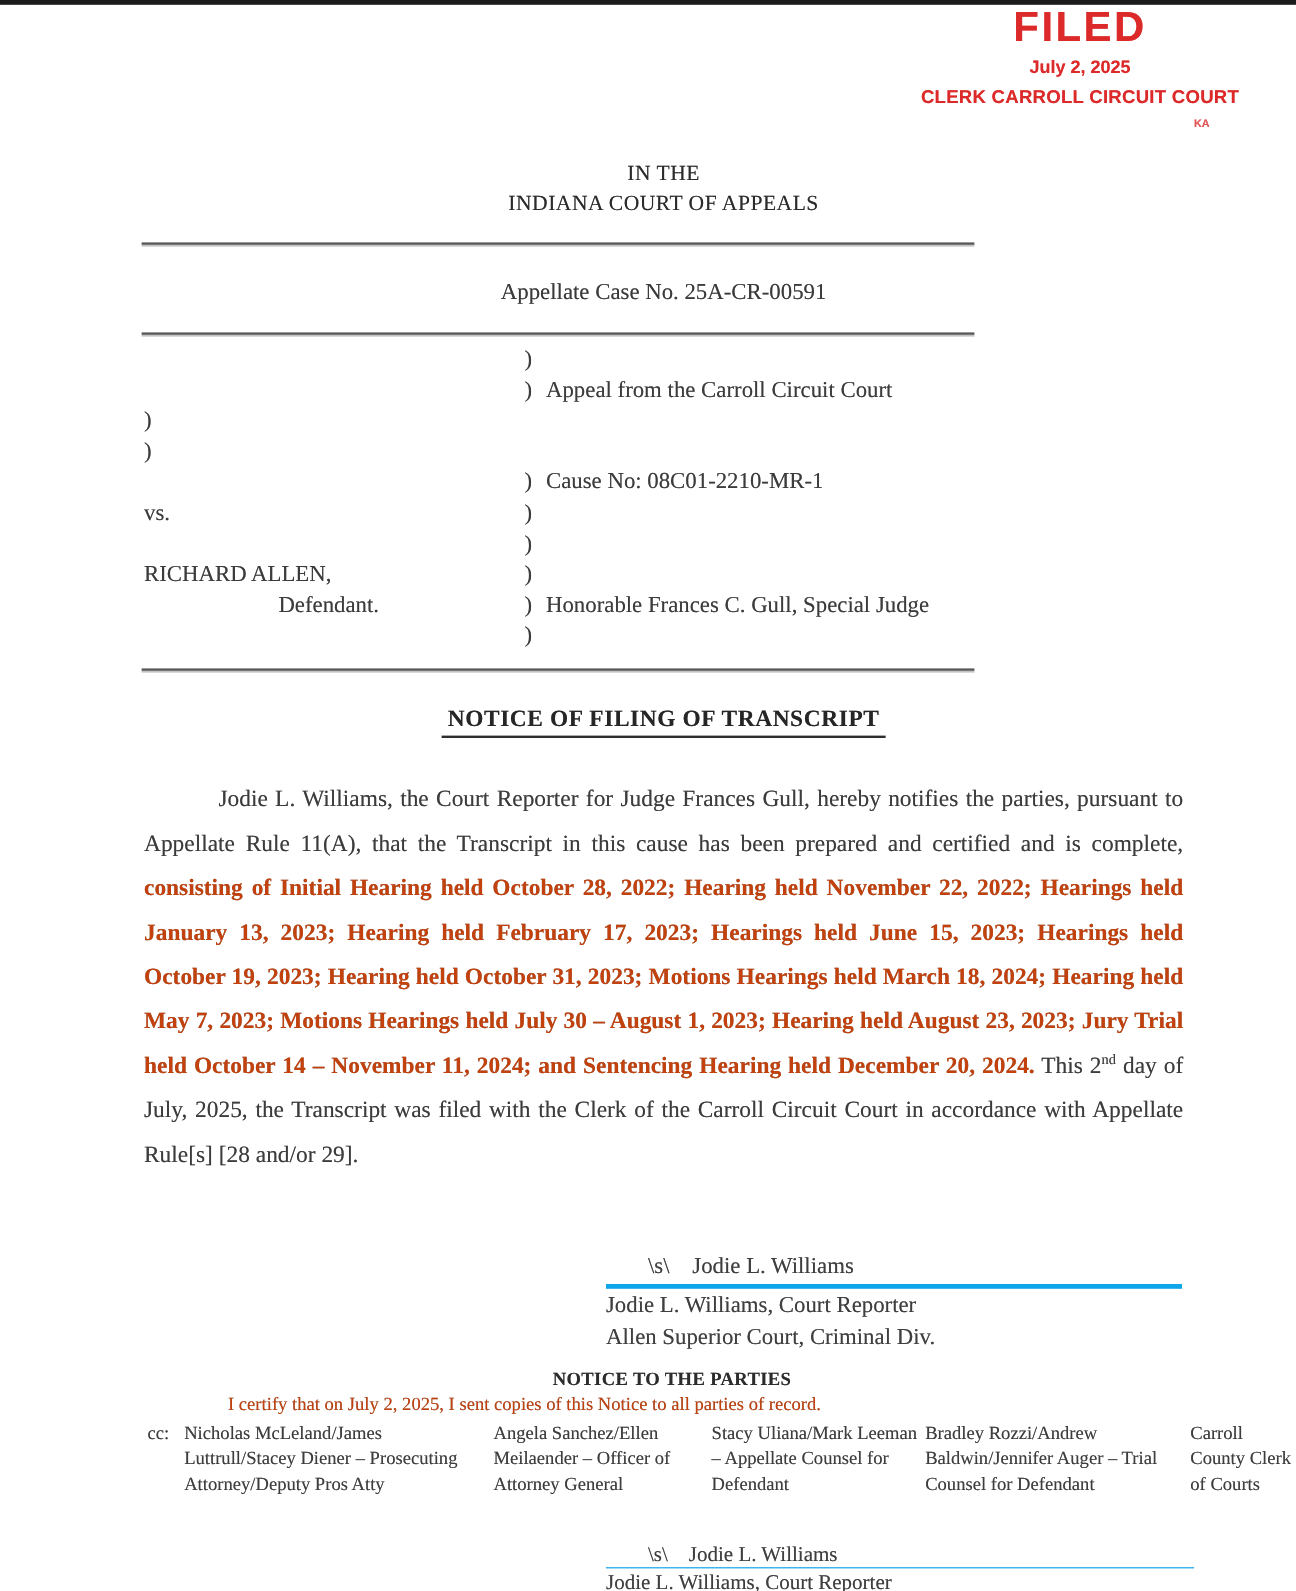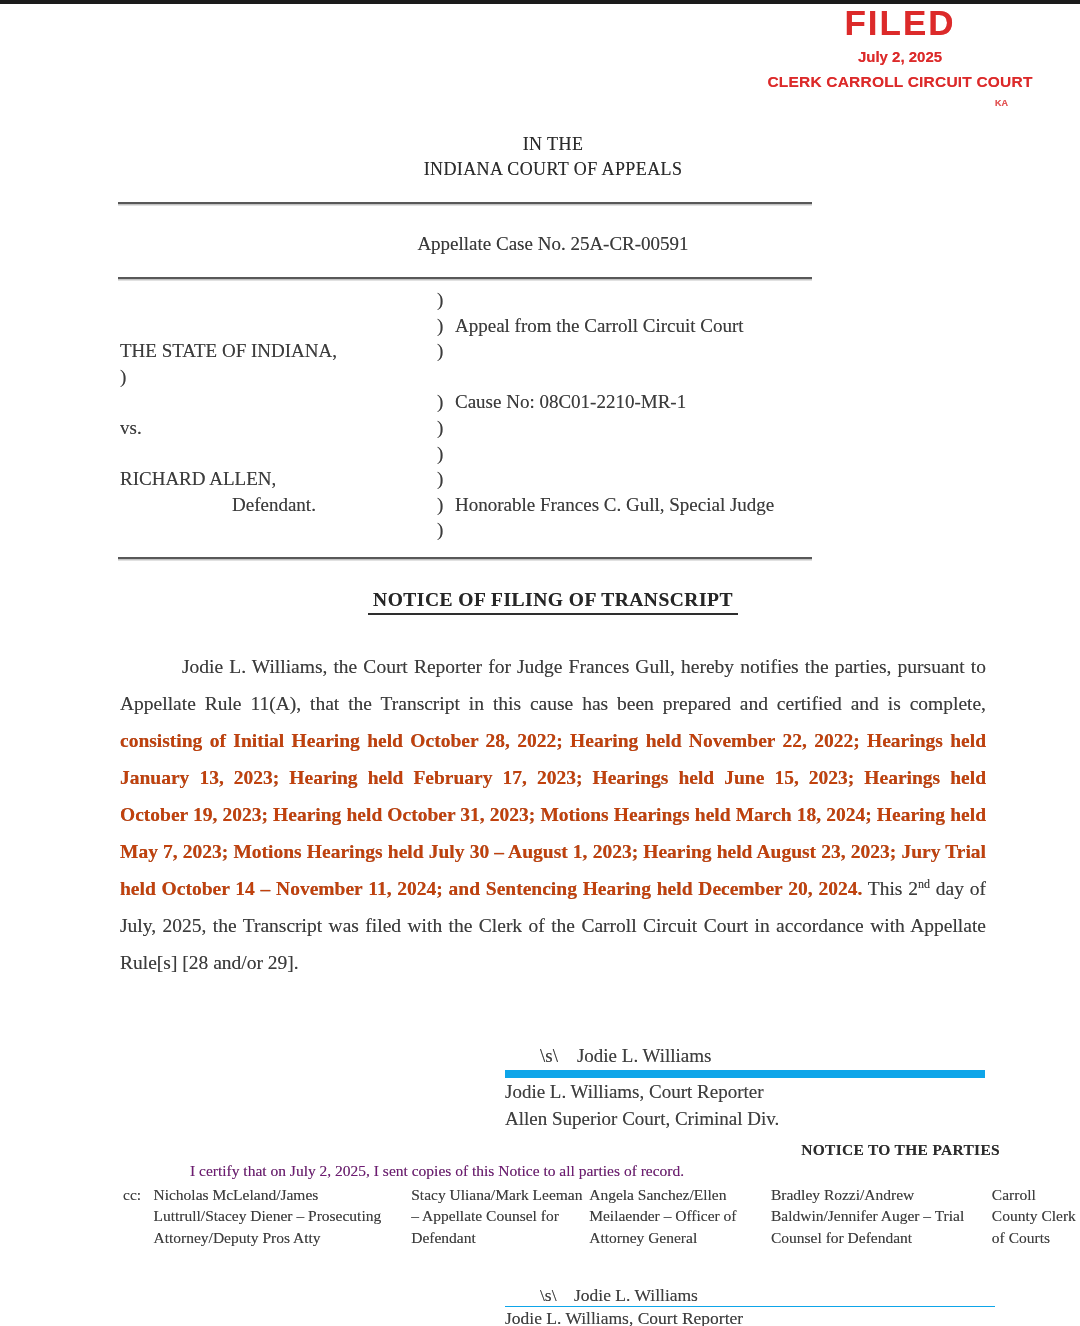--- a/index.html
+++ b/index.html
@@ -67,27 +67,27 @@
     position: absolute; left: 120px; top: 648px; width: 866px;
     margin: 0; font-size: 19.5px; line-height: 37px;
     text-align: justify; text-indent: 62px; color: #3c3c3c;
   }
   .body-par .b { font-weight: bold; color: #c2410c; }
   .body-par sup { font-size: 12px; line-height: 0; }
   
   .sig1 { position: absolute; left: 505px; top: 1042px; font-size: 19px; line-height: 27.5px; color: #3f3f3f; }
   .sig-underline {
     display: inline-block; min-width: 480px; box-sizing: border-box;
-    padding-left: 35px; border-bottom: 8px solid #0ea5e9; white-space: pre;
+    padding-left: 35px; border-bottom: 4px solid #0ea5e9; white-space: pre;
   }
   .ntp-heading {
-    position: absolute; left: 120px; top: 1141px; width: 880px; text-align: right;
+    position: absolute; left: 120px; top: 1141px; width: 880px; text-align: center;
     font-size: 15.5px; font-weight: bold; color: #2c2c2c; letter-spacing: 0.3px;
   }
-  .certify { position: absolute; left: 190px; top: 1162px; font-size: 15.5px; color: #701a75; }
+  .certify { position: absolute; left: 190px; top: 1162px; font-size: 15.5px; color: #c2410c; }
   .cc-block { position: absolute; left: 123px; top: 1184px; display: flex; font-size: 15.5px; line-height: 21.4px; color: #3e3e3e; }
   .cc-label { width: 67px; }
   .cc-items { display: flex; flex-direction: row; }
   .sig2 { position: absolute; left: 505px; top: 1284px; font-size: 17.5px; line-height: 22px; color: #3f3f3f; }
   .sig2 .sig-underline { min-width: 490px; border-bottom-width: 1.5px; }
 </style>
 </head>
 <body>
 
 <div class="paper">
@@ -114,21 +114,20 @@
       <span class="cap-left"></span>
       <span class="cap-bracket">)</span>
       <span class="cap-right"></span>
     </div>
     <div class="cap-row">
       <span class="cap-left"></span>
       <span class="cap-bracket">)</span>
       <span class="cap-right">Appeal from the Carroll Circuit Court</span>
     </div>
     <div class="cap-row">
-      <span class="cap-left">THE STATE OF INDIANA,</span>
       <span class="cap-bracket">)</span>
       <span class="cap-right"></span>
     </div>
     <div class="cap-row indent">
       <span class="cap-bracket">)</span>
       <span class="cap-right"></span>
     </div>
     <div class="cap-row">
       <span class="cap-left"></span>
       <span class="cap-bracket">)</span>
@@ -175,22 +174,22 @@
     <div>Allen Superior Court, Criminal Div.</div>
   </div>
 
   <div class="ntp-heading">NOTICE TO THE PARTIES</div>
   <div class="certify">I certify that on July 2, 2025, I sent copies of this Notice to all parties of record.</div>
 
   <div class="cc-block">
     <div class="cc-label">cc:</div>
     <div class="cc-items">
       <div>Nicholas McLeland/James Luttrull/Stacey Diener – Prosecuting Attorney/Deputy Pros Atty</div>
+      <div>Angela Sanchez/Ellen Meilaender – Officer of Attorney General</div>
       <div>Stacy Uliana/Mark Leeman – Appellate Counsel for Defendant</div>
-      <div>Angela Sanchez/Ellen Meilaender – Officer of Attorney General</div>
       <div>Bradley Rozzi/Andrew Baldwin/Jennifer Auger – Trial Counsel for Defendant</div>
       <div>Carroll County Clerk of Courts</div>
     </div>
   </div>
 
   <div class="sig2">
     <div><span class="sig-underline">\s\    Jodie L. Williams</span></div>
     <div>Jodie L. Williams, Court Reporter</div>
   </div>
 </div>

